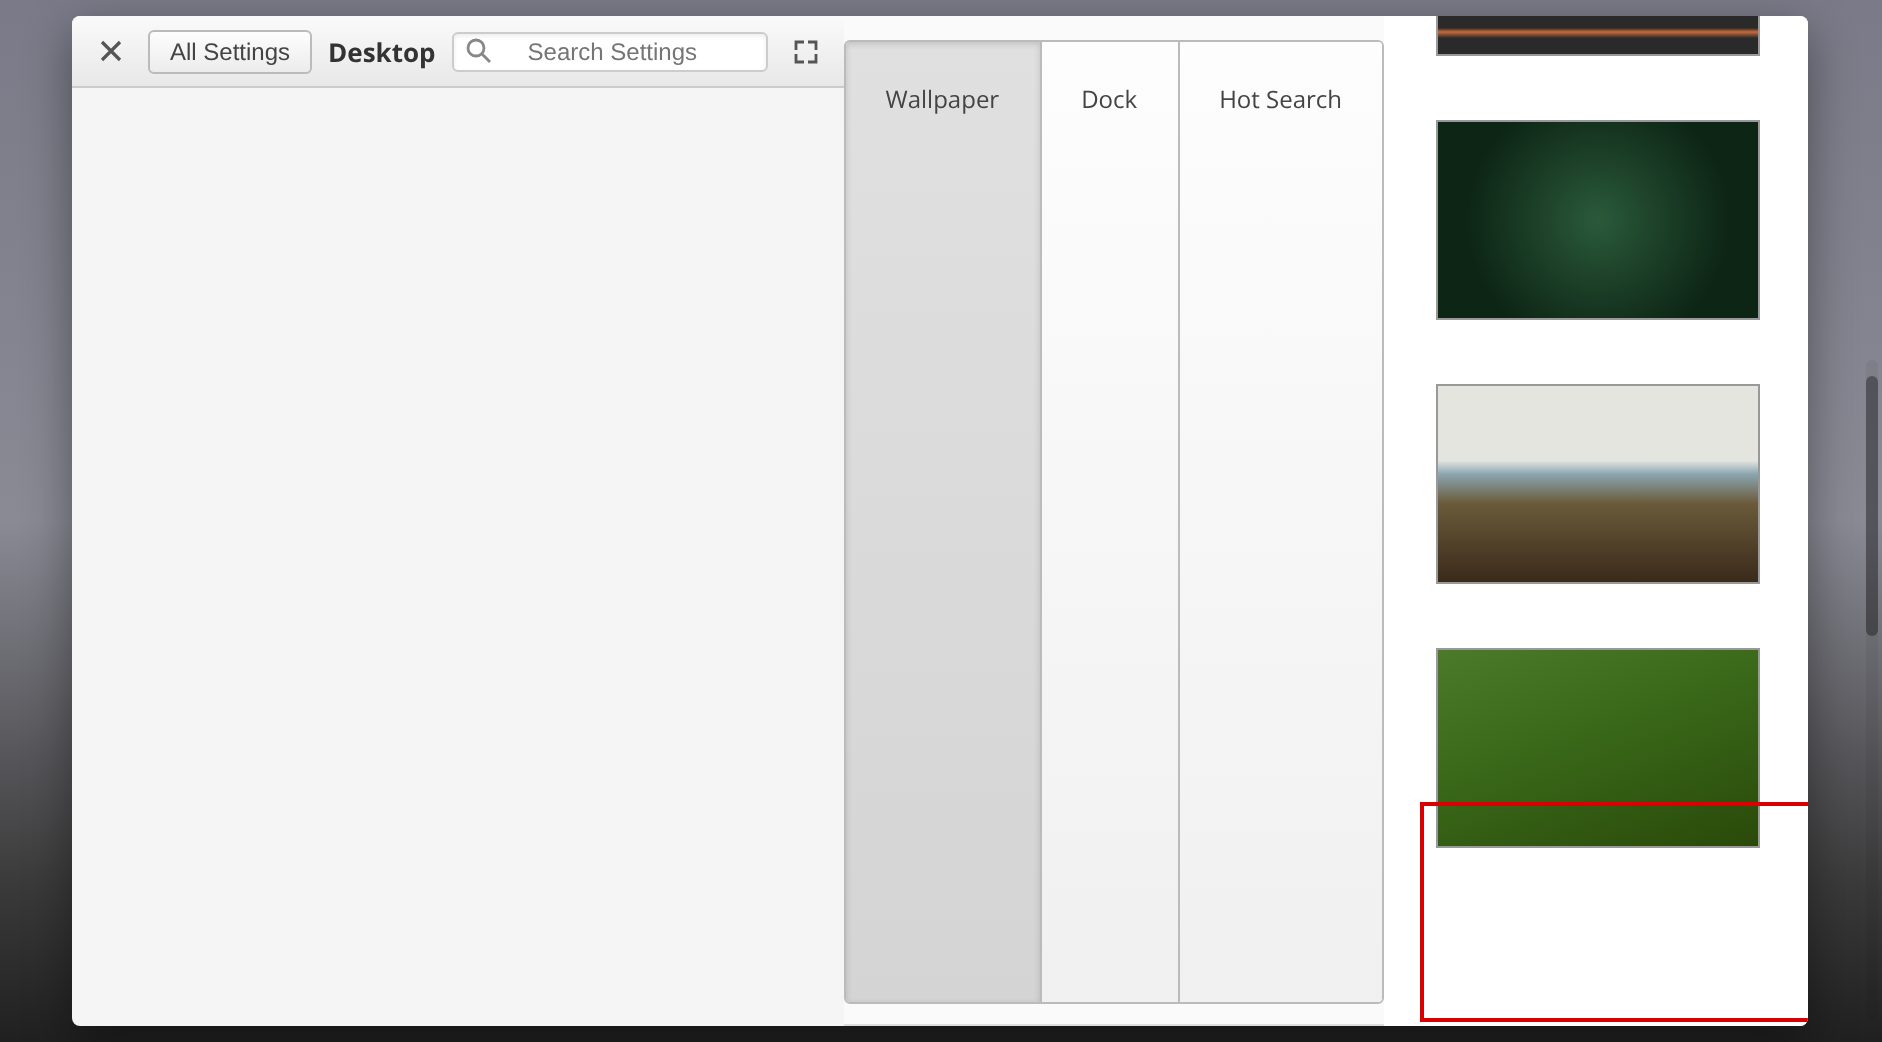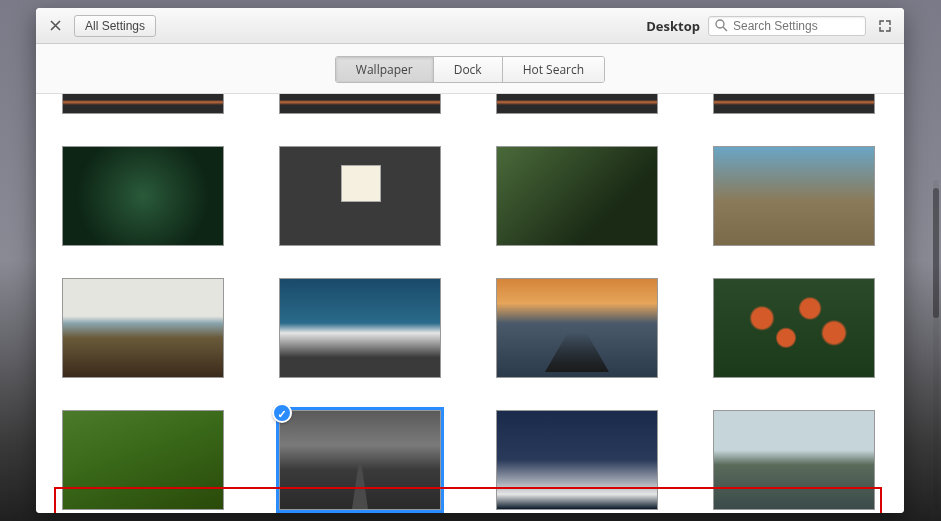--- a/index.html
+++ b/index.html
@@ -17,21 +17,21 @@
   background: linear-gradient(180deg, #7a7a88 0%, #8a8a95 50%, #3a3a3a 85%, #202020 100%);
 }
 .window {
   position: absolute;
   top: 8px; left: 36px;
   width: 868px; height: 505px;
   background: #f5f5f5;
   border-radius: 4px;
   box-shadow: 0 8px 24px rgba(0,0,0,0.4);
   display: flex;
-  flex-direction: column;
+  flex-direction: row;
   overflow: hidden;
 }
 .header {
   height: 36px;
   background: linear-gradient(180deg, #fafafa, #e8e8e8);
   border-bottom: 1px solid #ccc;
   display: flex;
   align-items: center;
   padding: 0 8px;
   gap: 8px;
@@ -60,21 +60,21 @@
   font-size: 13px;
 }
 .search-box {
   display: flex;
   align-items: center;
   background: #fff;
   border: 1px solid #ccc;
   border-radius: 3px;
   padding: 2px 6px;
   width: 158px;
-  gap: 5px;
+  gap: 18px;
   box-shadow: inset 0 1px 2px rgba(0,0,0,0.08);
 }
 .search-box svg { flex-shrink: 0; }
 .search-box input {
   border: none; outline: none;
   font-size: 12px; color: #888;
   width: 100%;
   background: transparent;
 }
 .maximize-btn {
@@ -89,21 +89,21 @@
   background: #fafafa;
   border-bottom: 1px solid #ddd;
 }
 .tab-group {
   display: flex;
   border: 1px solid #bbb;
   border-radius: 3px;
   overflow: hidden;
 }
 .tab {
-  padding: 4px 20px;
+  padding: 20px 20px;
   font-size: 12px;
   color: #444;
   cursor: pointer;
   background: linear-gradient(180deg, #fdfdfd, #f0f0f0);
   border-right: 1px solid #bbb;
 }
 .tab:last-child { border-right: none; }
 .tab.active {
   background: linear-gradient(180deg, #e0e0e0, #d4d4d4);
   box-shadow: inset 0 1px 3px rgba(0,0,0,0.15);

